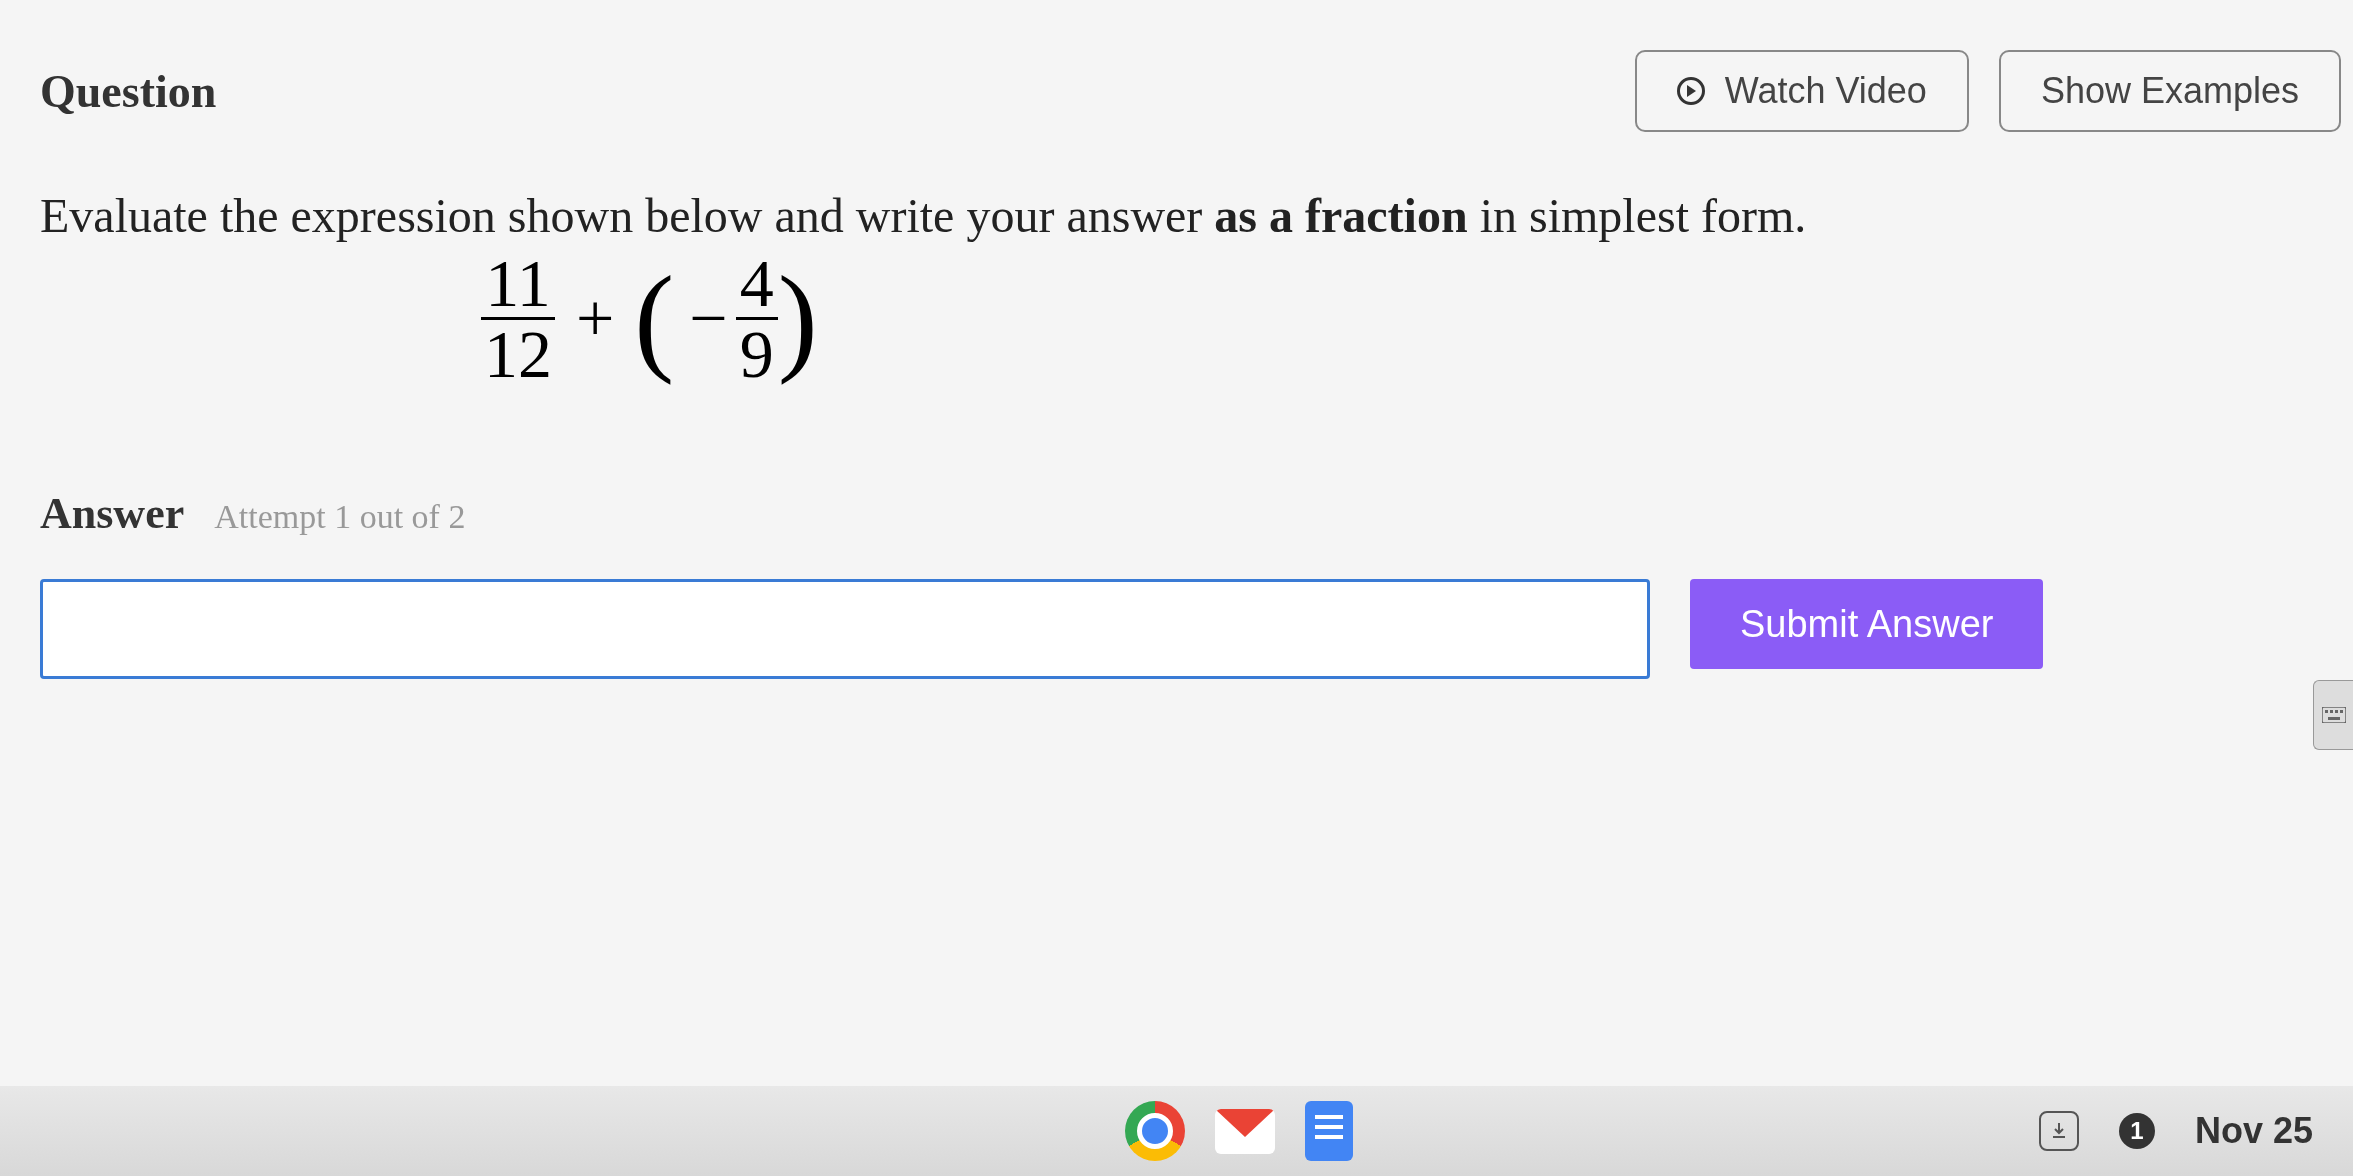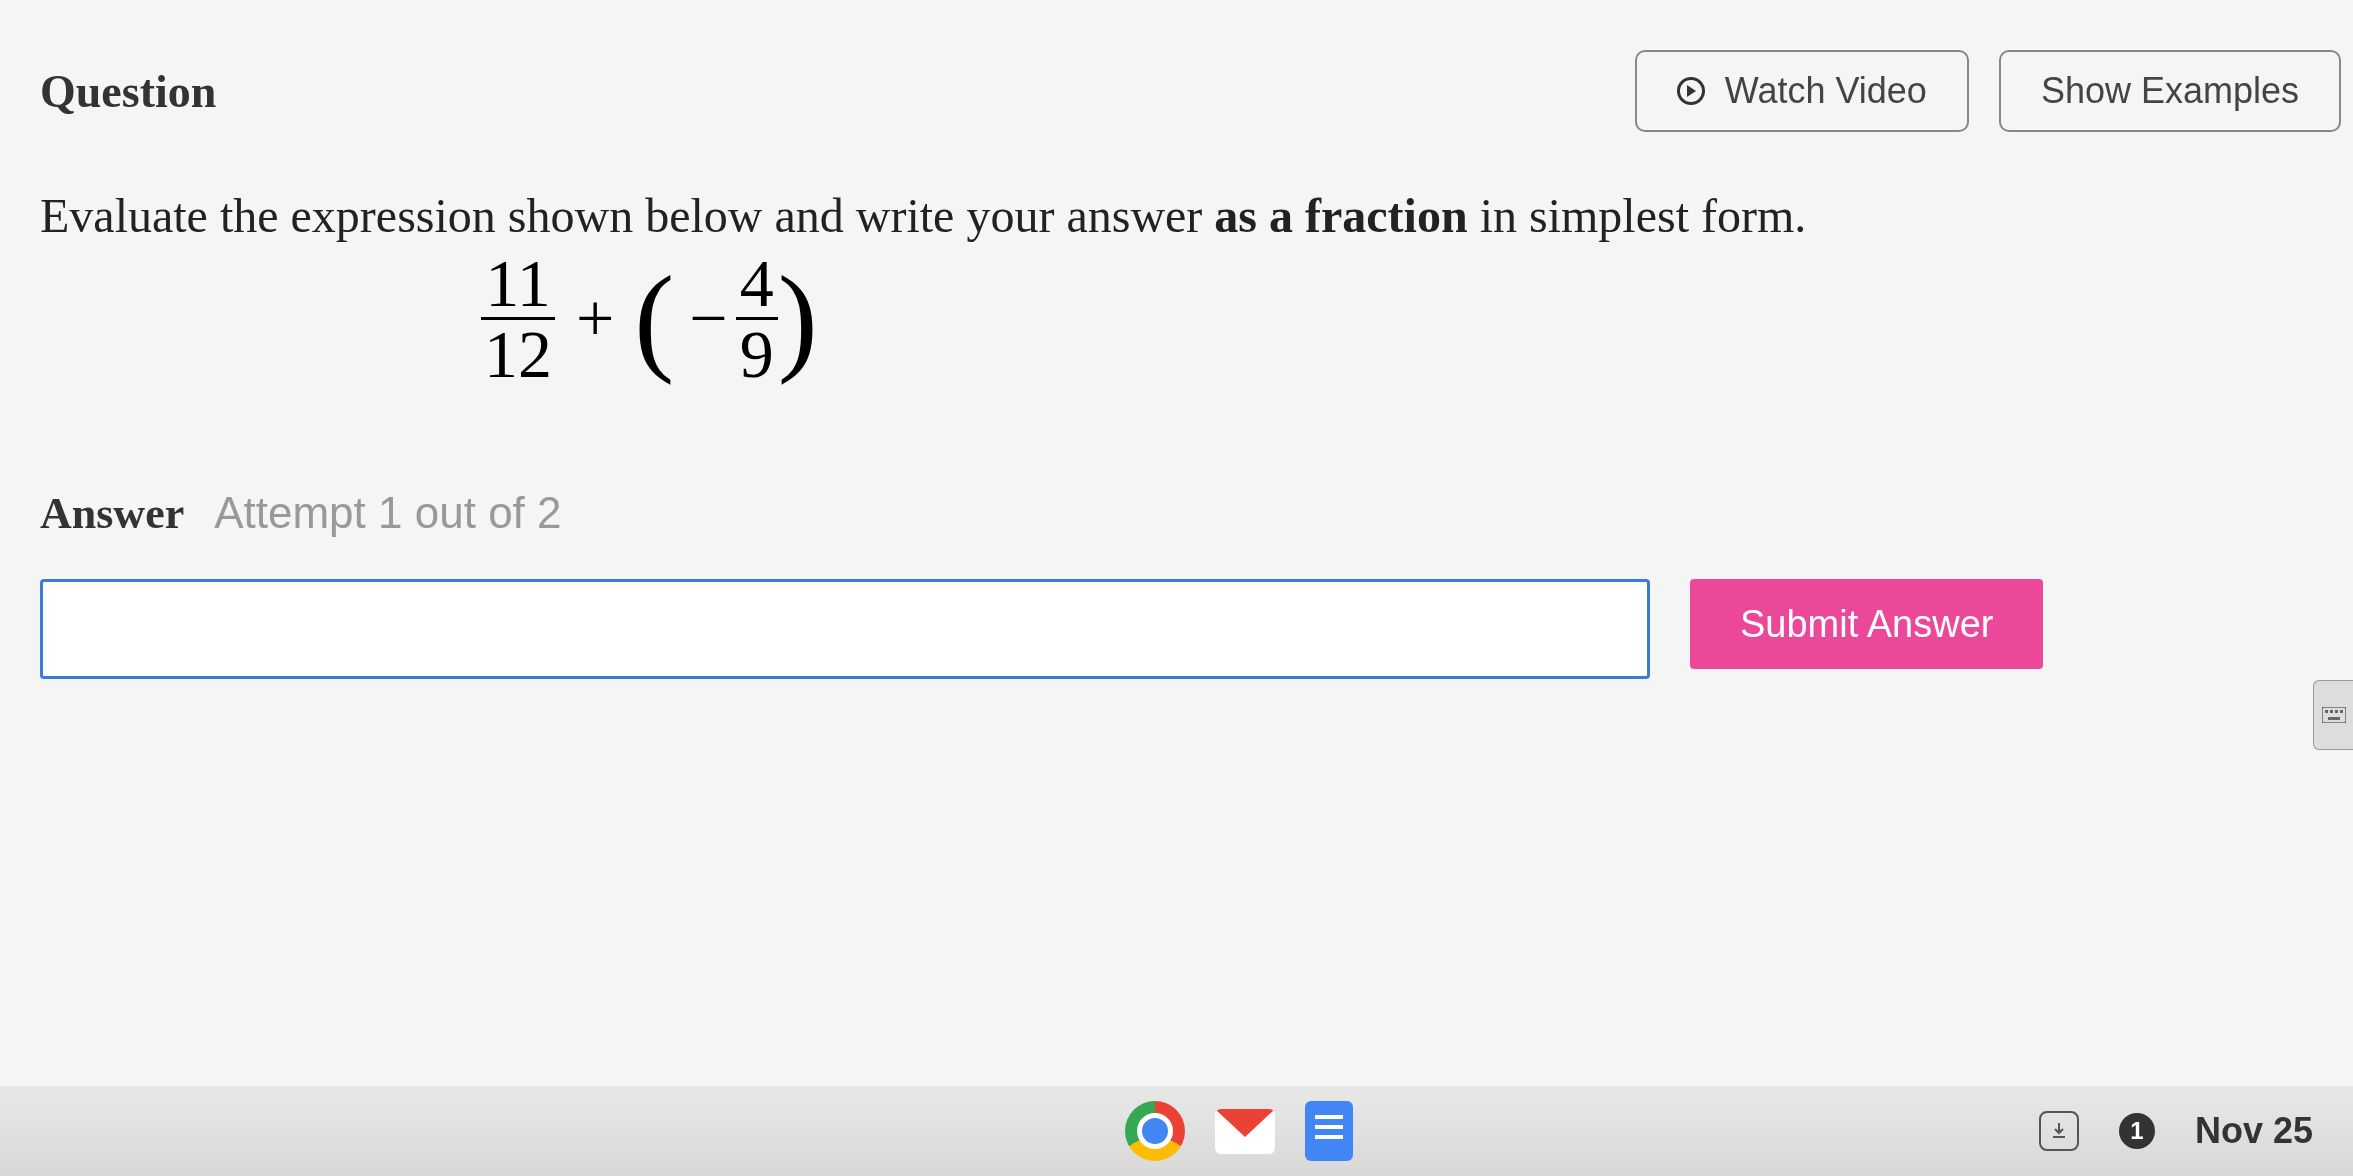--- a/index.html
+++ b/index.html
@@ -112,41 +112,41 @@
       gap: 30px;
       margin-bottom: 40px;
       text-align: right;
     }
     .answer-label {
       font-size: 44px;
       font-weight: bold;
       color: #333;
     }
     .attempt-text {
-      font-size: 44px;
+      font-size: 34px;
       color: #999;
-      font-family: Liberation Sans, sans-serif;
+      font-family: Liberation Serif, serif;
     }
     .input-row {
       display: flex;
       gap: 40px;
       align-items: stretch;
     }
     .answer-input {
       width: 1610px;
       height: 100px;
       border: 3px solid #3a7bd5;
       border-radius: 4px;
       font-size: 36px;
       padding: 0 20px;
       background: #fff;
       outline: none;
     }
     .submit-button {
-      background: #ec4899;
+      background: #8b5cf6;
       color: #fff;
       border: none;
       border-radius: 4px;
       padding: 0 50px;
       height: 90px;
       font-size: 38px;
       font-family: 'Segoe UI', Arial, sans-serif;
       font-weight: 500;
       cursor: pointer;
     }

